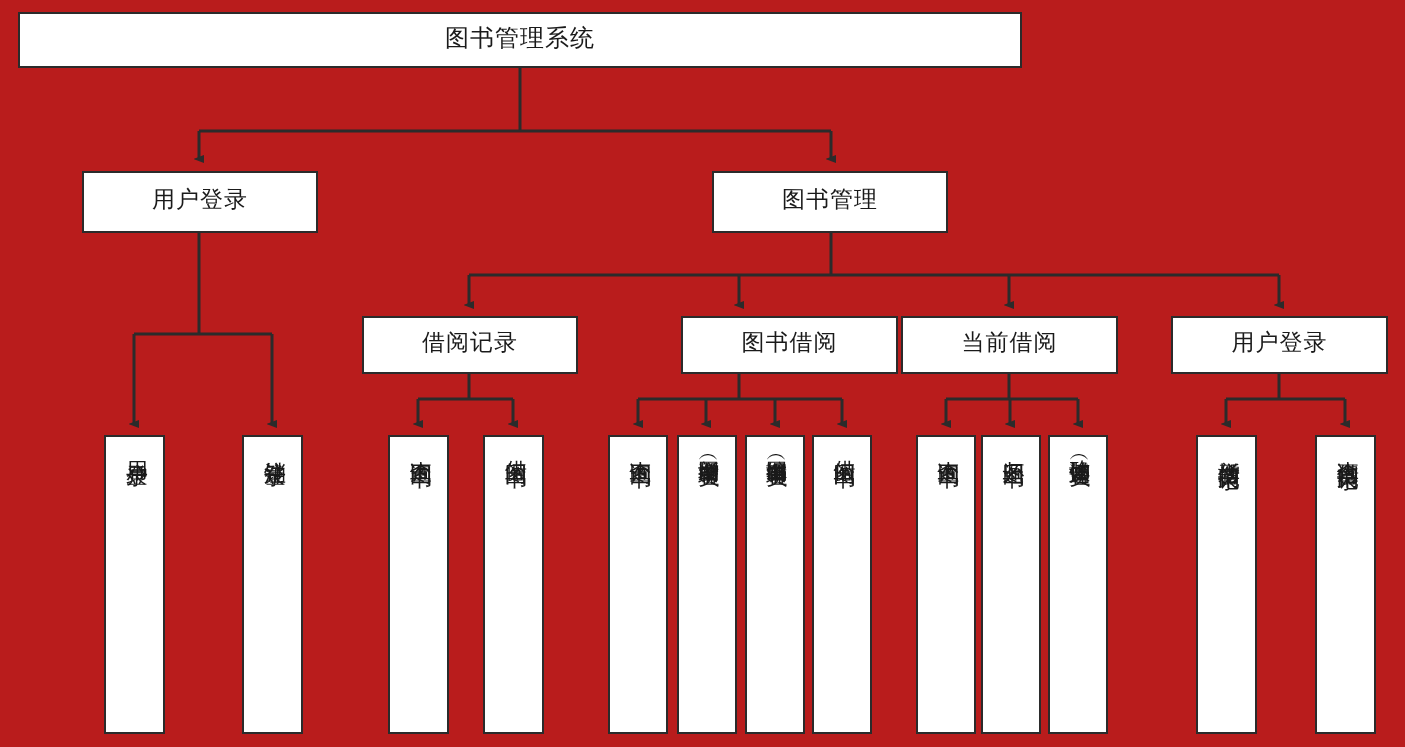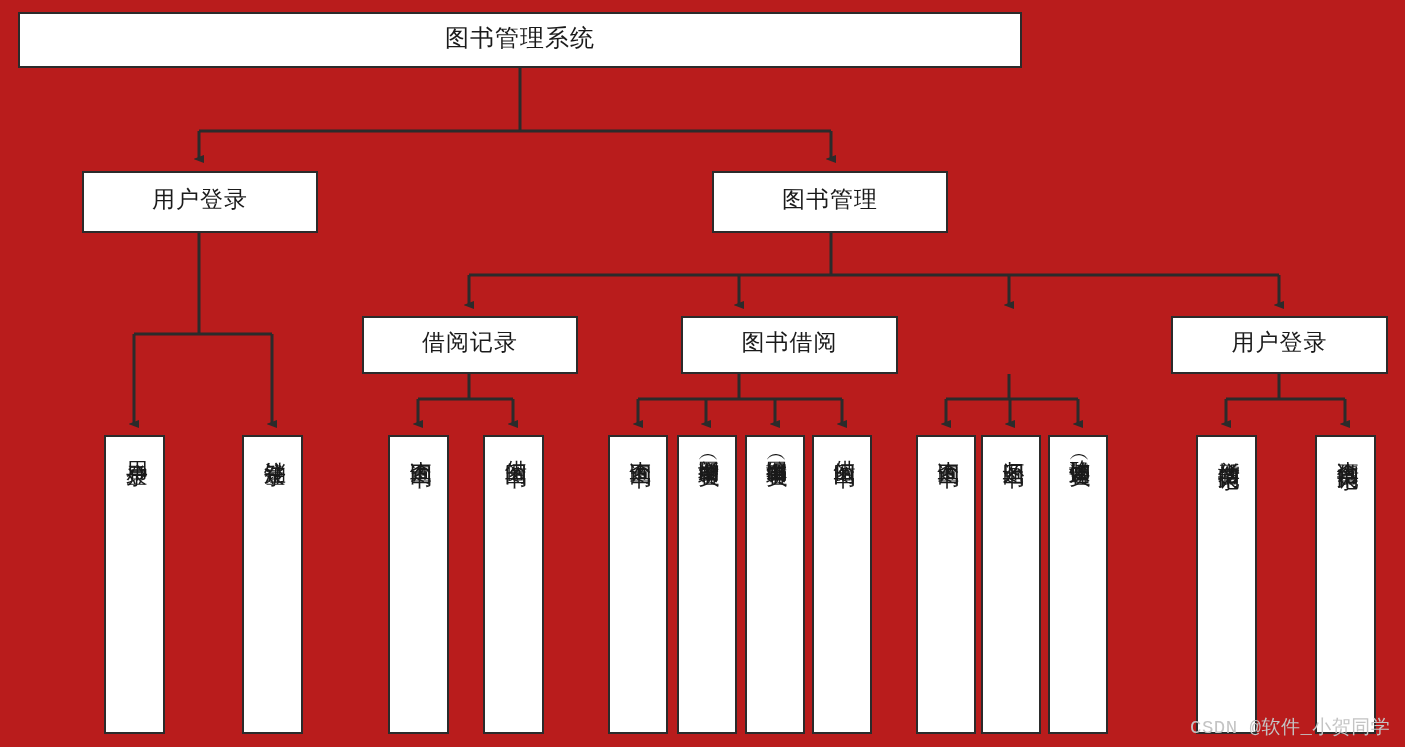--- a/index.html
+++ b/index.html
@@ -140,20 +140,23 @@
   <div class="node horiz" style="left:712px; top:171px; width:236px; height:62px;text-align:center;">
     <span>图书管理</span>
   </div>
 
   <div class="node horiz" style="left:362px; top:316px; width:216px; height:58px;">
     <span>借阅记录</span>
   </div>
   <div class="node horiz" style="left:633px; top:316px; width:217px; height:58px;margin-left:48px;">
     <span>图书借阅</span>
   </div>
+  <div class="node horiz" style="left:901px; top:316px; width:217px; height:58px;">
+    <span>当前借阅</span>
+  </div>
   <div class="node horiz" style="left:1171px; top:316px; width:217px; height:58px;">
     <span>用户登录</span>
   </div>
 
   <div class="leaf" style="left:104px; top:435px; width:61px; height:299px;">
     <span class="vtext">用户登录</span>
   </div>
   <div class="leaf" style="left:242px; top:435px; width:61px; height:299px;">
     <span class="vtext">注销登录</span>
   </div>
@@ -188,15 +191,14 @@
     <span class="vtext">确认归还（管理员）</span>
   </div>
 
   <div class="leaf" style="left:1196px; top:435px; width:61px; height:299px;">
     <span class="vtext">新增借阅记录</span>
   </div>
   <div class="leaf" style="left:1315px; top:435px; width:61px; height:299px;">
     <span class="vtext">查询借阅记录</span>
   </div>
 
-  <div class="watermark">CSDN @软件_小贺同学</div>
 
 </div>
 
 </body></html>

